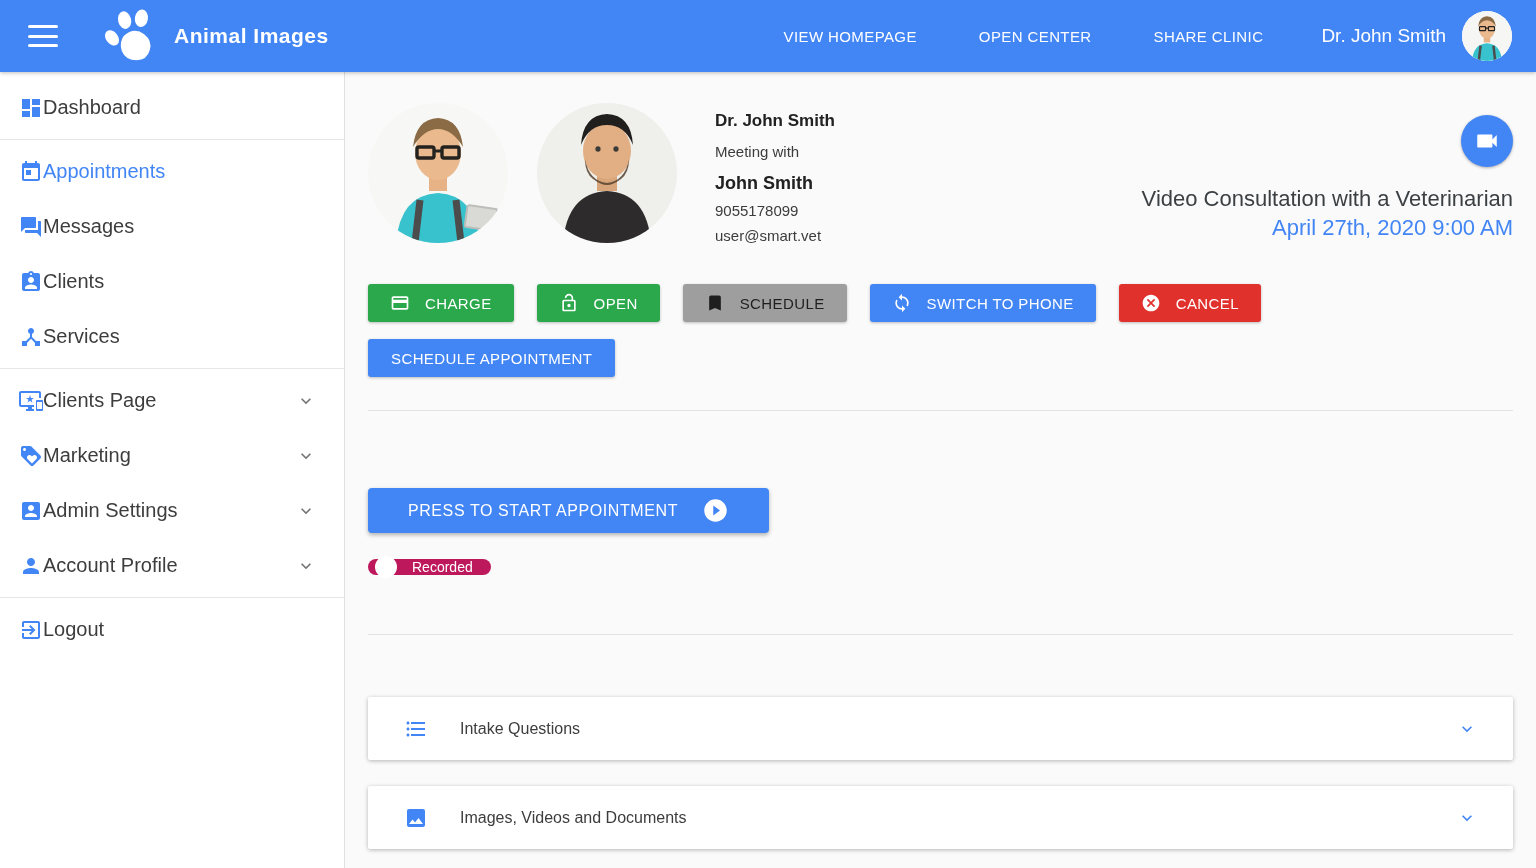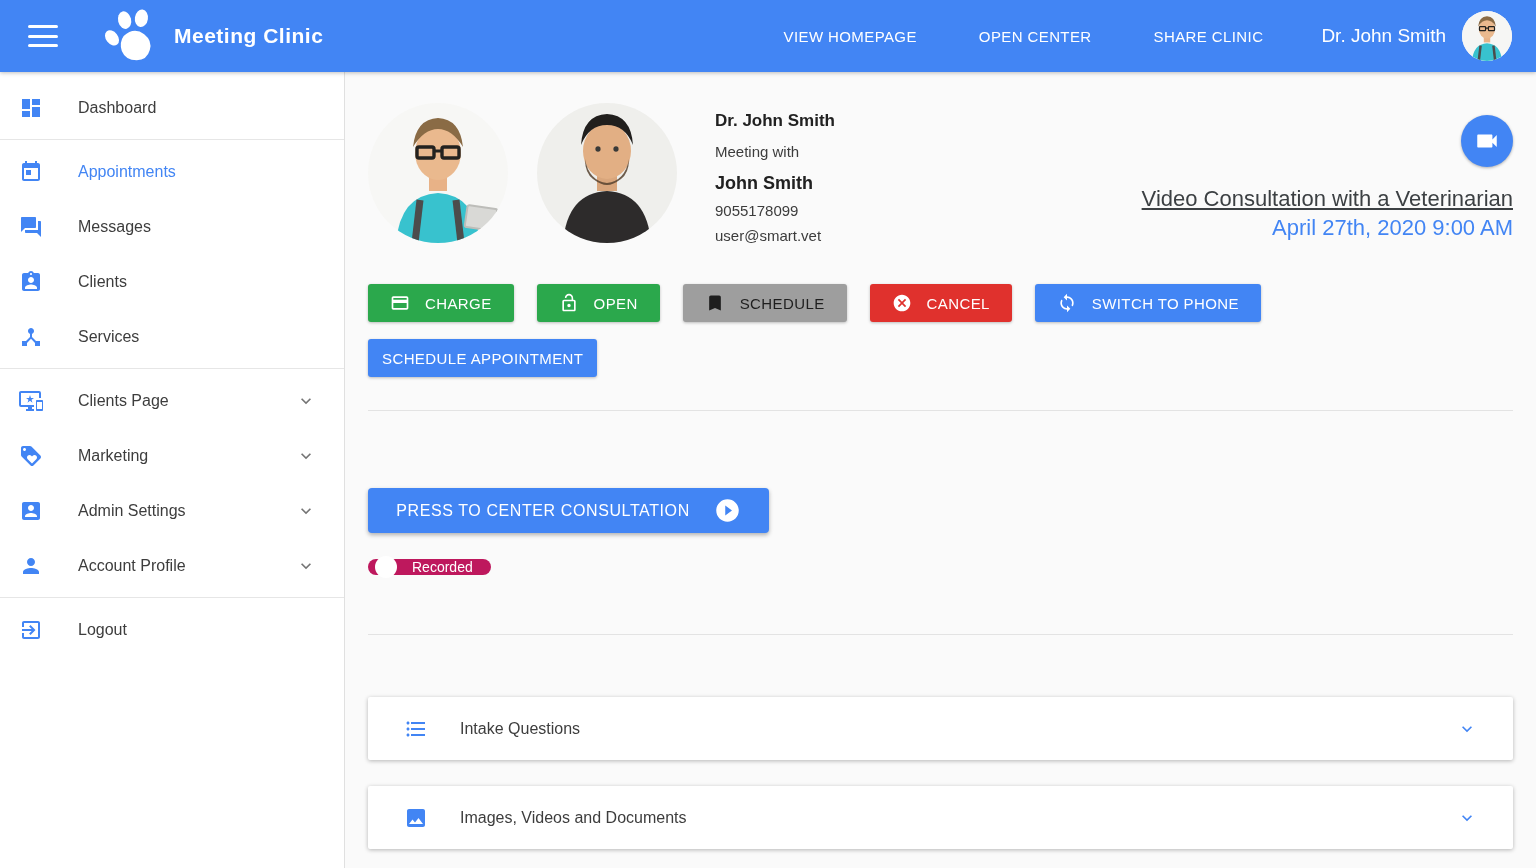--- a/index.html
+++ b/index.html
@@ -23,21 +23,21 @@
                    margin-left:16px; background:#fff; cursor:pointer; flex:none; }
 
   
   .shell { display:flex; height:796px; }
   .sidebar { width:345px; background:#fff; border-right:1px solid #e0e0e0;
              padding-top:8px; flex:none; }
   .side-item { height:55px; display:flex; align-items:center; padding-left:19px;
                cursor:pointer; }
   .sicon { width:24px; height:24px; flex:none; }
   .sicon svg { width:24px; height:24px; fill:#4285f4; }
-  .slabel { font-size:16px; color:#3d3d3d; margin-left:35px; }
+  .slabel { font-size:20px; color:#3d3d3d; }
   .side-item.active .slabel { color:#4285f4; }
   .schev { margin-left:auto; margin-right:28px; width:20px; height:20px; }
   .schev svg { width:20px; height:20px; fill:#757575; }
   .sdiv { border-top:1px solid #e6e6e6; margin:4px 0; }
 
   .main { flex:1; background:#fafafa; padding:0 23px; overflow:hidden; }
 
   
   .profile-row { display:flex; margin-top:31px; }
   .avatar-lg { width:140px; height:140px; border-radius:50%; overflow:hidden; flex:none; }
@@ -45,37 +45,37 @@
   .meet-info { margin-left:38px; padding-top:8px; }
   .mi-doc { font-size:17px; font-weight:bold; color:#212121; }
   .mi-with { font-size:15px; color:#3c3c3c; margin-top:12px; }
   .mi-client { font-size:18px; font-weight:bold; color:#212121; margin-top:13px; }
   .mi-phone, .mi-email { font-size:15px; color:#3c3c3c; margin-top:8px; }
   .right-col { margin-left:auto; display:flex; flex-direction:column; align-items:flex-end; }
   .video-fab { width:52px; height:52px; border-radius:50%; background:#4285f4; border:none;
                display:flex; align-items:center; justify-content:center; cursor:pointer;
                margin-top:12px; box-shadow:0 1px 3px rgba(0,0,0,.3); }
   .video-fab svg { width:26px; height:26px; fill:#fff; }
-  .appt-title { font-size:22px; color:#3c4043; margin-top:19px; white-space:nowrap;text-decoration:underline; }
+  .appt-title { font-size:22px; color:#3c4043; margin-top:19px; white-space:nowrap; }
   .appt-date { font-size:22px; color:#4285f4; margin-top:3px; }
 
   
   .actions-row { display:flex; gap:23px; margin-top:40px; }
   .abtn { height:38px; border:none; border-radius:3px; display:flex; align-items:center;
           padding:0 22px; font-size:15px; letter-spacing:.4px; cursor:pointer;
           font-family:inherit; box-shadow:0 1px 3px rgba(0,0,0,.25); color:#fff; }
   .abtn svg { width:20px; height:20px; margin-right:15px; fill:#fff; }
   .btn-green { background:#2ba84c; }
   .btn-gray  { background:#9e9e9e; color:#1f1f1f; }
   .btn-gray svg { fill:#1f1f1f; }
   .btn-red   { background:#e0312d; }
   .btn-blue  { background:#4285f4; }
   .schedule-btn { margin-top:17px; height:38px; border:none; border-radius:3px;
                   background:#4285f4; color:#fff; font-size:15px; letter-spacing:.4px;
-                  padding:0 14px; cursor:pointer; font-family:inherit;
+                  padding:0 23px; cursor:pointer; font-family:inherit;
                   box-shadow:0 1px 3px rgba(0,0,0,.25); }
 
   .hdiv { border-top:1px solid #e3e3e3; margin-top:33px; }
 
   
   .start-btn { margin-top:77px; width:401px; height:45px; border:none; border-radius:4px;
                background:#4285f4; color:#fff; font-size:16px; letter-spacing:.6px;
                display:flex; align-items:center; justify-content:center; gap:24px;
                cursor:pointer; font-family:inherit; box-shadow:0 2px 4px rgba(0,0,0,.3); }
   .start-btn svg { width:27px; height:27px; fill:#fff; }
@@ -106,21 +106,21 @@
       <span></span>
       <span></span>
     </div>
   <div class="brand-wrap">
     <svg class="brand-logo" viewBox="0 0 64 60">
       <ellipse cx="23" cy="13" rx="7" ry="9.5" fill="#fff" transform="rotate(-14 23 13)"></ellipse>
       <ellipse cx="41" cy="11" rx="7" ry="9.5" fill="#fff" transform="rotate(8 41 11)"></ellipse>
       <ellipse cx="9.5" cy="32" rx="6.5" ry="9" fill="#fff" transform="rotate(-38 9.5 32)"></ellipse>
       <path d="M22 30 Q33 20 44 28 Q53 35 50 45 Q47 56 36 56 Q24 56 20 46 Q17 37 22 30 Z" fill="#fff"></path>
     </svg>
-    <span class="brand-name">Meeting Clinic</span>
+    <span class="brand-name">Animal Images</span>
   </div>
   <div class="header-spacer"></div>
   <span class="top-link">VIEW HOMEPAGE</span>
   <span class="top-link">OPEN CENTER</span>
   <span class="top-link">SHARE CLINIC</span>
   <span class="header-user">Dr. John Smith</span>
   <div class="header-avatar">
     <svg viewBox="0 0 140 140">
       <rect width="140" height="140" fill="#f6f6f4"></rect>
       <path d="M28 140 Q32 92 70 90 Q108 92 112 140 Z" fill="#38c2ce"></path>
@@ -314,39 +314,39 @@
             <path d="M12 17c1.1 0 2-.9 2-2s-.9-2-2-2-2 .9-2 2 .9 2 2 2zm6-9h-1V6c0-2.76-2.24-5-5-5S7 3.24 7 6h1.9c0-1.71 1.39-3.1 3.1-3.1 1.71 0 3.1 1.39 3.1 3.1v2H6c-1.1 0-2 .9-2 2v10c0 1.1.9 2 2 2h12c1.1 0 2-.9 2-2V10c0-1.1-.9-2-2-2zm0 12H6V10h12v10z"></path>
           </svg>
         <span>OPEN</span>
       </button>
       <button class="abtn btn-gray">
         <svg viewBox="0 0 24 24">
             <path d="M17 3H7c-1.1 0-1.99.9-1.99 2L5 21l7-3 7 3V5c0-1.1-.9-2-2-2z"></path>
           </svg>
         <span>SCHEDULE</span>
       </button>
+      <button class="abtn btn-blue">
+        <svg viewBox="0 0 24 24">
+            <path d="M12 4V1L8 5l4 4V6c3.31 0 6 2.69 6 6 0 1.01-.25 1.97-.7 2.8l1.46 1.46C19.54 15.03 20 13.57 20 12c0-4.42-3.58-8-8-8zm0 14c-3.31 0-6-2.69-6-6 0-1.01.25-1.97.7-2.8L5.24 7.74C4.46 8.97 4 10.43 4 12c0 4.42 3.58 8 8 8v3l4-4-4-4v3z"></path>
+          </svg>
+        <span>SWITCH TO PHONE</span>
+      </button>
       <button class="abtn btn-red">
         <svg viewBox="0 0 24 24">
             <path d="M12 2C6.47 2 2 6.47 2 12s4.47 10 10 10 10-4.47 10-10S17.53 2 12 2zm5 13.59L15.59 17 12 13.41 8.41 17 7 15.59 10.59 12 7 8.41 8.41 7 12 10.59 15.59 7 17 8.41 13.41 12 17 15.59z"></path>
           </svg>
         <span>CANCEL</span>
       </button>
-      <button class="abtn btn-blue">
-        <svg viewBox="0 0 24 24">
-            <path d="M12 4V1L8 5l4 4V6c3.31 0 6 2.69 6 6 0 1.01-.25 1.97-.7 2.8l1.46 1.46C19.54 15.03 20 13.57 20 12c0-4.42-3.58-8-8-8zm0 14c-3.31 0-6-2.69-6-6 0-1.01.25-1.97.7-2.8L5.24 7.74C4.46 8.97 4 10.43 4 12c0 4.42 3.58 8 8 8v3l4-4-4-4v3z"></path>
-          </svg>
-        <span>SWITCH TO PHONE</span>
-      </button>
     </div>
     <button class="schedule-btn">SCHEDULE APPOINTMENT</button>
 
     <div class="hdiv"></div>
 
     <button class="start-btn">
-      <span>PRESS TO CENTER CONSULTATION</span>
+      <span>PRESS TO START APPOINTMENT</span>
       <svg viewBox="0 0 24 24">
           <path d="M12 2C6.48 2 2 6.48 2 12s4.48 10 10 10 10-4.48 10-10S17.52 2 12 2zm-2 14.5v-9l6 4.5-6 4.5z"></path>
         </svg>
     </button>
 
     <div class="rec-toggle">
       <span class="rec-knob"></span>
       <span class="rec-label">Recorded</span>
     </div>
 

